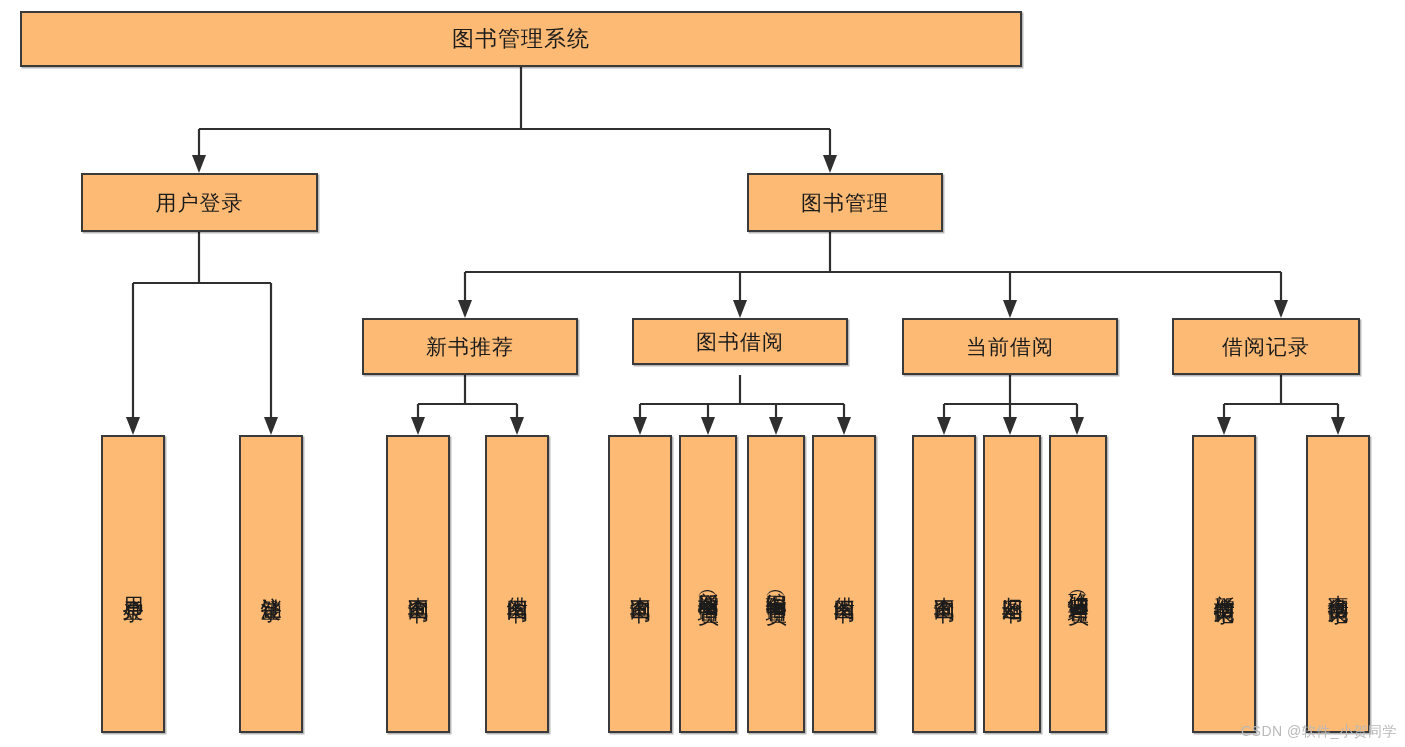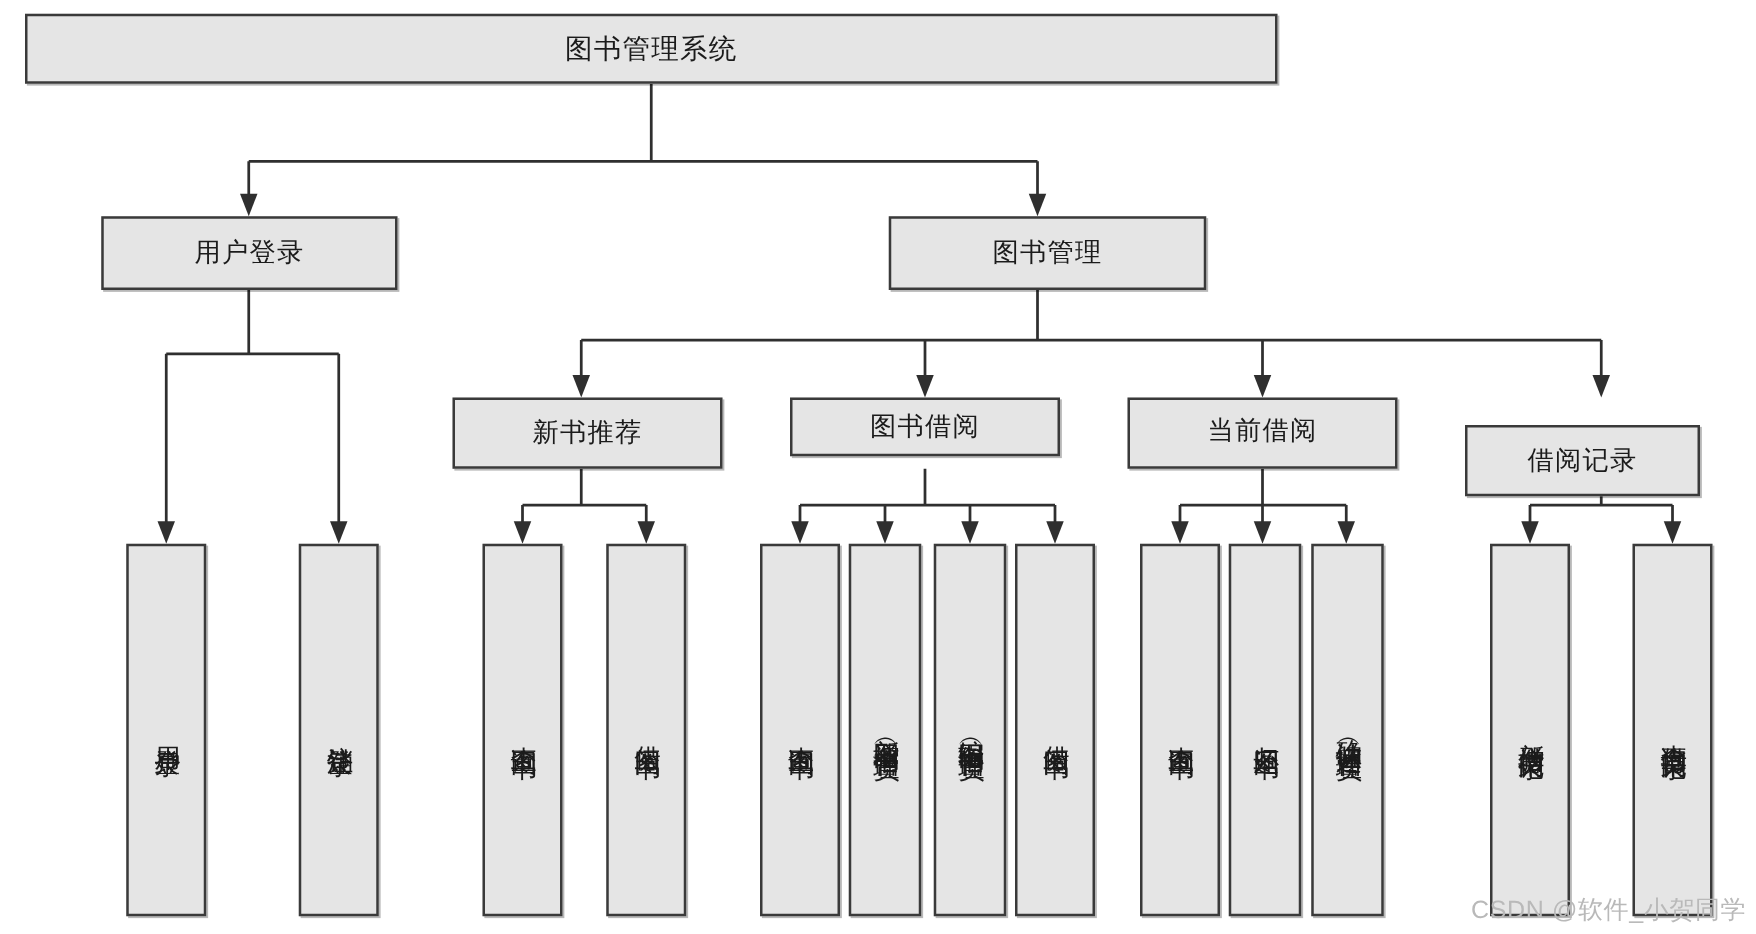--- a/index.html
+++ b/index.html
@@ -14,21 +14,21 @@
     position: relative;
     width: 1405px;
     height: 747px;
     background: #ffffff;
     overflow: hidden;
   }
   .node {
     position: absolute;
     box-sizing: border-box;
     border: 2px solid #3a3a3a;
-    background: #e5e5e5;
+    background: #fdba74;
     display: flex;
     align-items: center;
     justify-content: center;
     color: #1b1b1b;
     box-shadow: 1.5px 1.5px 0 rgba(0,0,0,0.28);
   }
   .node-h {
     font-size: 21px;
     letter-spacing: 1px;
     line-height: 1.2;
@@ -60,21 +60,21 @@
     stroke-width: 2.2;
     fill: none;
   }
   .arrowhead {
     fill: #2f2f2f;
   }
   #watermark {
     position: absolute;
     right: 8px;
     bottom: 6px;
-    font-size: 20px;
+    font-size: 14px;
     color: #b9b9b9;
     letter-spacing: 0.5px;
     white-space: nowrap;
     user-select: none;
   }
 </style>
 </head>
 <body>
 
 <div id="canvas">
@@ -145,34 +145,34 @@
     <polygon class="arrowhead" points="1331,417 1345,417 1338,435"></polygon>
   </svg>
 
   <div class="node node-h node-root" style="left:20px; top:11px; width:1002px; height:56px;">
     <span>图书管理系统</span>
   </div>
 
   <div class="node node-h" style="left:81px; top:173px; width:237px; height:59px;">
     <span>用户登录</span>
   </div>
-  <div class="node node-h" style="left:711px; top:173px; width:254px; height:59px;">
+  <div class="node node-h" style="left:747px; top:173px; width:196px; height:59px;">
     <span>图书管理</span>
   </div>
 
   <div class="node node-h" style="left:362px; top:318px; width:216px; height:57px;text-align:right;">
     <span>新书推荐</span>
   </div>
   <div class="node node-h" style="left:632px; top:318px; width:216px; height:47px;">
     <span>图书借阅</span>
   </div>
-  <div class="node node-h" style="left:902px; top:318px; width:216px; height:57px;font-family:Liberation Mono, monospace;">
+  <div class="node node-h" style="left:902px; top:318px; width:216px; height:57px;">
     <span>当前借阅</span>
   </div>
-  <div class="node node-h" style="left:1172px; top:318px; width:188px; height:57px;margin-top:22px;">
+  <div class="node node-h" style="left:1172px; top:318px; width:188px; height:57px;">
     <span>借阅记录</span>
   </div>
 
   <div class="node node-v" style="left:101px; top:435px; width:64px; height:298px;">
     <span>用户登录</span>
   </div>
   <div class="node node-v" style="left:239px; top:435px; width:64px; height:298px;">
     <span>注销登录</span>
   </div>
 

